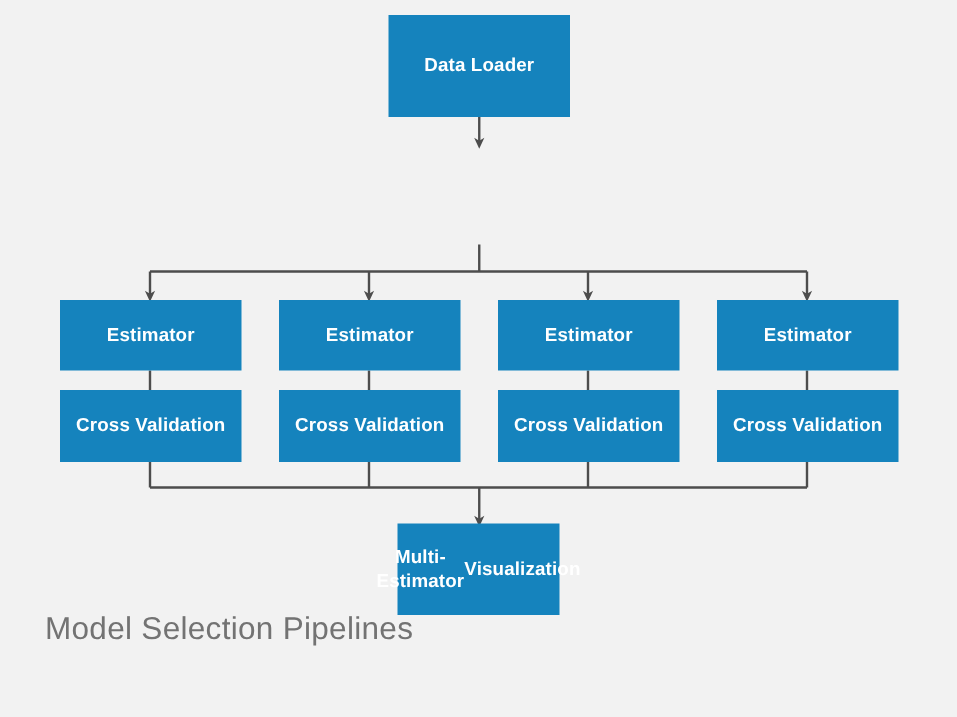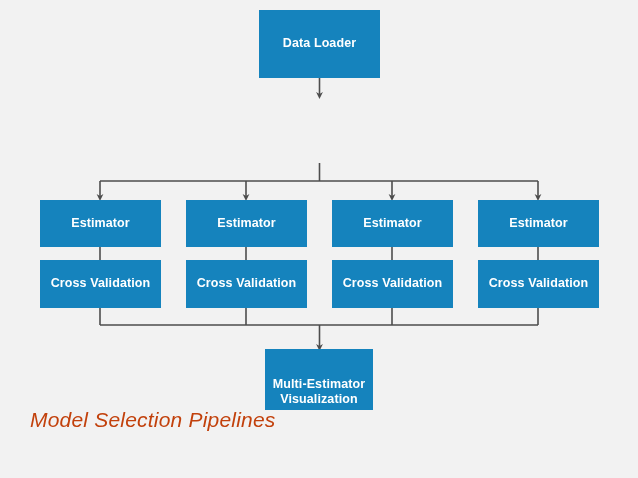--- a/index.html
+++ b/index.html
@@ -44,26 +44,25 @@
     z-index: 2;
   }
   .node.two-line {
     font-size: 12.5px;
   }
   .caption {
     position: absolute;
     left: 30px;
     top: 408px;
     font-size: 21px;
-    color: #c2410c;
+    color: #737373;
     font-weight: normal;
     letter-spacing: 0.2px;
     white-space: nowrap;
     z-index: 3;
-    font-style: italic;
   }
 </style>
 </head>
 <body>
 
 <div id="diagram">
 
   <svg id="edges" viewBox="0 0 638 478" width="638" height="478" xmlns="http://www.w3.org/2000/svg">
     <defs>
       <marker id="arrowhead" markerWidth="9" markerHeight="9" refX="4.2" refY="4" orient="auto" markerUnits="userSpaceOnUse">
@@ -119,20 +118,20 @@
   <div class="node" style="left:186px; top:260px; width:121px; height:48px;">
     <span>Cross Validation</span>
   </div>
   <div class="node" style="left:332px; top:260px; width:121px; height:48px;">
     <span>Cross Validation</span>
   </div>
   <div class="node" style="left:478px; top:260px; width:121px; height:48px;">
     <span>Cross Validation</span>
   </div>
 
-  <div class="node two-line" style="left:265px; top:349px; width:108px; height:61px; flex-direction:column;justify-content:flex-end;">
+  <div class="node two-line" style="left:265px; top:349px; width:108px; height:61px; flex-direction:row;">
     <span>Multi-Estimator</span>
     <span>Visualization</span>
   </div>
 
   <div class="caption">Model Selection Pipelines</div>
 
 </div>
 
 </body></html>

